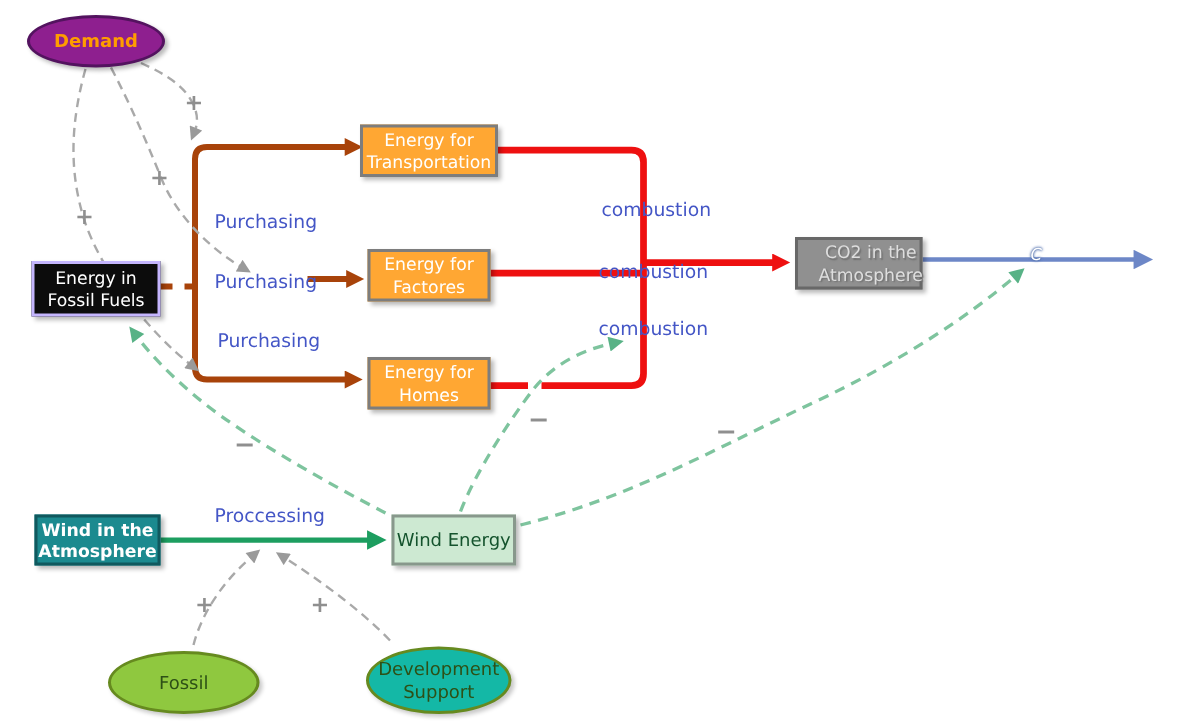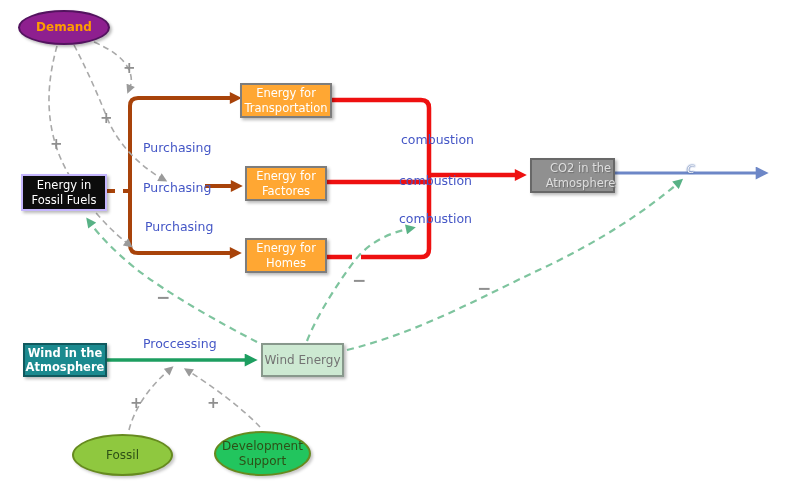--- a/index.html
+++ b/index.html
@@ -14,23 +14,23 @@
     box-shadow:2px 2px 3px rgba(0,0,0,0.28);
   }
   .ellipse{border-radius:50%;}
   .n-demand{left:18px;top:10px;width:92px;height:35px;background:#8e1f8f;border:2.5px solid #53135f;color:#ff9d00;font-size:12px;font-weight:bold;}
   .n-fossil{left:21px;top:174px;width:86px;height:37px;background:#0c0c0c;border:2px solid #c4b5fd;color:#ffffff;font-size:11.5px;}
   .n-transport{left:240px;top:83px;width:92px;height:35px;background:#ffa733;border:2px solid #7d7d7d;color:#ffffff;font-size:11.5px;}
   .n-factores{left:245px;top:166px;width:82px;height:35px;background:#ffa733;border:2px solid #7d7d7d;color:#ffffff;font-size:11.5px;}
   .n-homes{left:245px;top:238px;width:82px;height:35px;background:#ffa733;border:2px solid #7d7d7d;color:#ffffff;font-size:11.5px;}
   .n-co2{left:530px;top:158px;width:85px;height:35px;background:#909090;border:2px solid #686868;color:#dedede;font-size:11.5px;text-shadow:1px 1px 1px #6f6f6f;padding-left:16px;}
   .n-windatm{left:23px;top:343px;width:84px;height:34px;background:#1b8a8f;border:2px solid #10595e;color:#ffffff;font-size:11.5px;font-weight:bold;}
-  .n-windenergy{left:261px;top:343px;width:83px;height:34px;background:#cde9d2;border:2px solid #88988c;color:#737373;font-size:12px;}
+  .n-windenergy{left:261px;top:343px;width:83px;height:34px;background:#cde9d2;border:2px solid #88988c;color:#14532d;font-size:12px;}
   .n-funding{left:72px;top:434px;width:101px;height:42px;background:#8fc83f;border:2px solid #668a1f;color:#2d5016;font-size:12px;box-shadow:2px 2px 3px rgba(0,0,0,0.22);}
-  .n-devsup{left:214px;top:431px;width:97px;height:45px;background:#22c55e;border:2px solid #668a1f;color:#2d5016;font-size:12px;box-shadow:2px 2px 3px rgba(0,0,0,0.22);}
+  .n-devsup{left:244px;top:431px;width:97px;height:45px;background:#14b8a6;border:2px solid #668a1f;color:#2d5016;font-size:12px;box-shadow:2px 2px 3px rgba(0,0,0,0.22);}
   .edge-label{position:absolute;color:#4456c6;font-size:12.5px;white-space:nowrap;}
   .lbl-purch1{left:143px;top:140px;}
   .lbl-purch2{left:143px;top:180px;}
   .lbl-purch3{left:145px;top:219px;}
   .lbl-comb1{left:401px;top:132px;}
   .lbl-comb2{left:399px;top:173px;}
   .lbl-comb3{left:399px;top:211px;}
   .lbl-proc{left:143px;top:336px;}
   .sign{position:absolute;color:#8f8f8f;font-weight:bold;font-size:15px;}
   .sign-minus{font-size:17px;}

